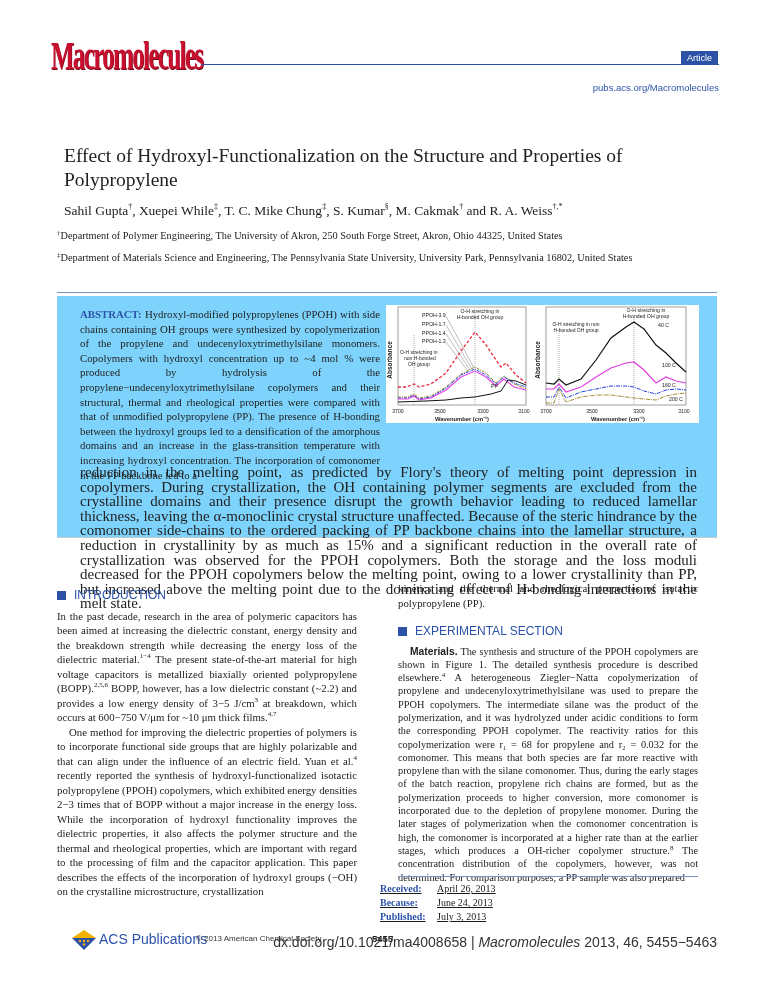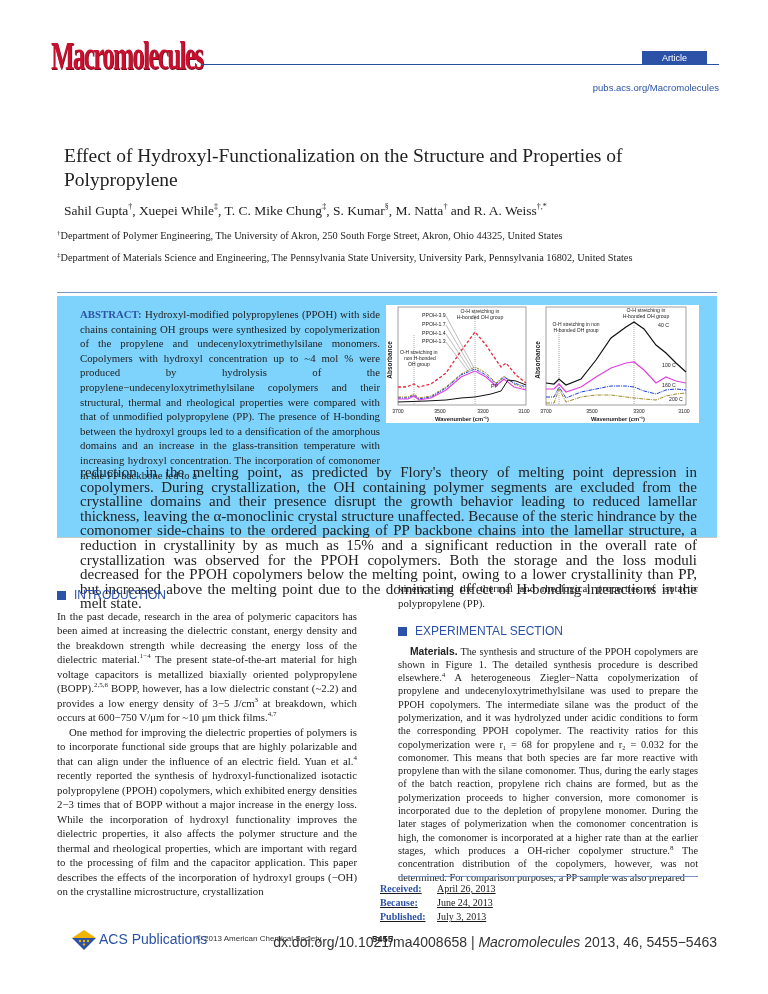--- a/index.html
+++ b/index.html
@@ -3,21 +3,21 @@
 <meta charset="utf-8">
 <style>
   * { box-sizing: border-box; margin: 0; padding: 0; }
   html, body { width: 768px; height: 994px; background: #ffffff; overflow: hidden; }
   body { position: relative; font-family: "Liberation Serif", "DejaVu Serif", serif; color: #1a1a1a; }
 
   
   .masthead { position: absolute; left: 51px; top: 38px; width: 668px; height: 36px; }
   .journal-logo { position: absolute; left: 0; top: 0; font-family: "Liberation Serif", serif; font-weight: bold; font-size: 40px; line-height: 36px; color: #c8102e; letter-spacing: -2.5px; transform: scaleX(0.62); transform-origin: left top; text-shadow: 1px 1px 0 #7a0a1c; }
   .masthead-rule { position: absolute; left: 150px; top: 26px; right: 0; height: 1px; background: #2a4f9c; }
-  .article-badge { position: absolute; right: 12px; top: 13px; height: 14px; padding: 0 20px; background: #2c52a8; color: #fff; font-family: "Liberation Sans", sans-serif; font-size: 9px; line-height: 14px; }
+  .article-badge { position: absolute; right: 1px; top: 13px; height: 14px; padding: 0 6px; background: #2c52a8; color: #fff; font-family: "Liberation Sans", sans-serif; font-size: 9px; line-height: 14px; }
   .journal-url { position: absolute; right: 0; top: 44px; font-family: "Liberation Sans", sans-serif; font-size: 9.5px; color: #2c52a8; }
 
   
   .title { position: absolute; left: 64px; top: 144px; width: 650px; font-family: Liberation Serif, serif; font-size: 19.5px; line-height: 24px; color: #222; font-weight: normal; }
   .authors { position: absolute; left: 64px; top: 198px; width: 650px; font-size: 13.5px; line-height: 18px; color: #222; }
   .authors sup { font-size: 8px; }
   .affils { position: absolute; left: 57px; top: 226px; width: 660px; font-size: 10.3px; line-height: 14.5px; color: #222; }
   .affil { margin-bottom: 4px; font-family: Liberation Serif, serif; }
   .affil sup { font-size: 7px; }
 
@@ -67,21 +67,21 @@
   <a class="journal-url">pubs.acs.org/Macromolecules</a>
 </div>
 
 <h1 class="title">Effect of Hydroxyl-Functionalization on the Structure and Properties of Polypropylene</h1>
 
 <div class="authors">
   <span>Sahil Gupta</span><sup>†</sup><span>, </span>
   <span>Xuepei While</span><sup>‡</sup><span>, </span>
   <span>T. C. Mike Chung</span><sup>‡</sup><span>, </span>
   <span>S. Kumar</span><sup>§</sup><span>, </span>
-  <span>M. Natta</span><sup>†</sup>
+  <span>M. Cakmak</span><sup>†</sup>
   <span>and</span>
   <span>R. A. Weiss</span><sup>†,*</sup>
 </div>
 
 <div class="affils">
   <div class="affil"><sup>†</sup><span>Department of Polymer Engineering, The University of Akron, 250 South Forge Street, Akron, Ohio 44325, United States</span></div>
   <div class="affil"><sup>‡</sup><span>Department of Materials Science and Engineering, The Pennsylvania State University, University Park, Pennsylvania 16802, United States</span></div>
 </div>
 
 <div class="abstract-rule"></div>

